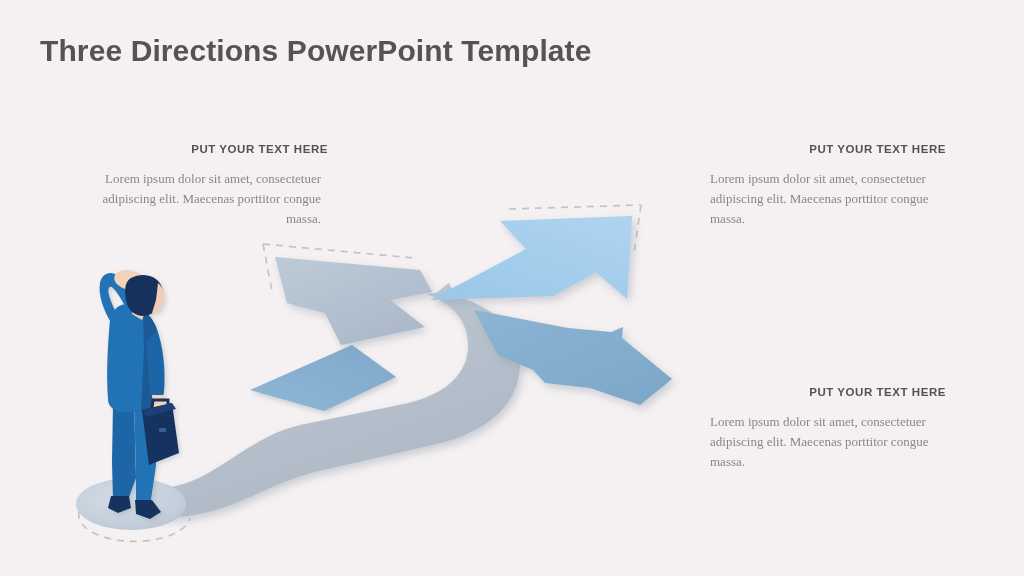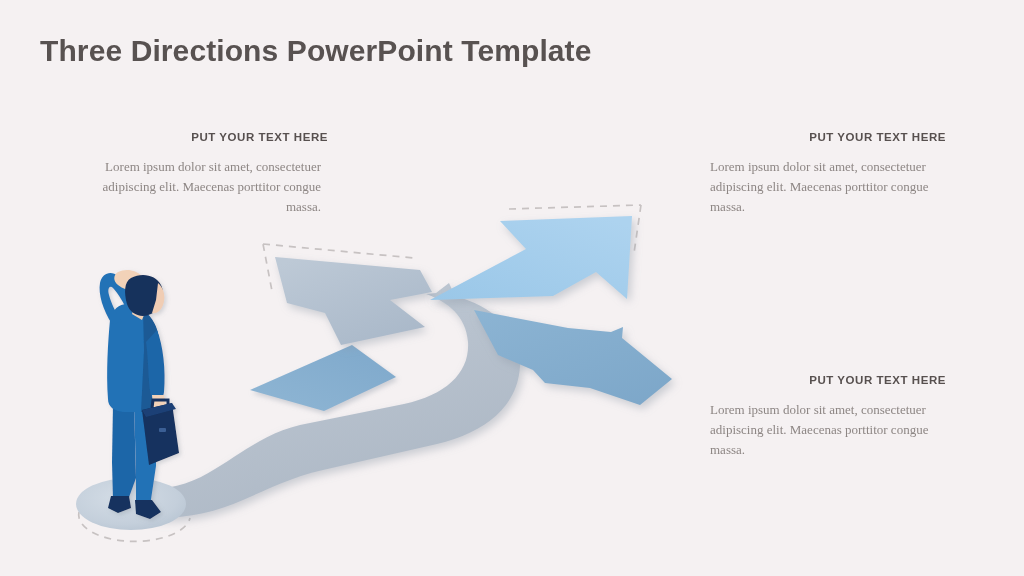--- a/index.html
+++ b/index.html
@@ -37,21 +37,21 @@
   
   .callout {
     position: absolute;
     width: 248px;
   }
   .callout-heading {
     font-size: 11.5px;
     font-weight: bold;
     color: #57504f;
     letter-spacing: 0.55px;
-    margin: 0 0 14px 0;
+    margin: 12px 0 14px 0;
     text-align: right;
   }
   .callout-body {
     font-size: 13px;
     line-height: 20px;
     color: #8d8684;
     margin: 12px;
     font-family: "Liberation Serif", serif;
   }
 

